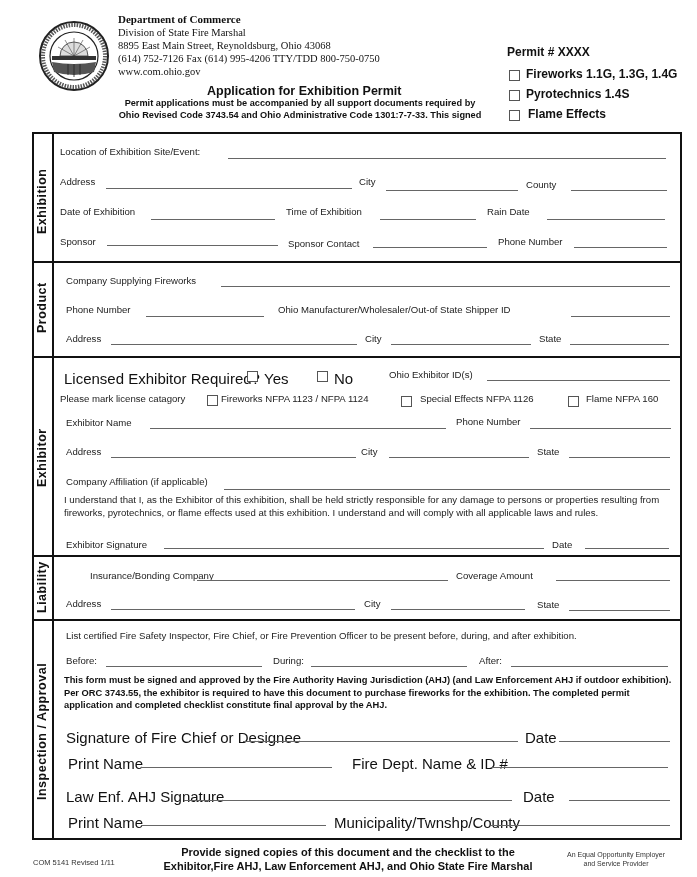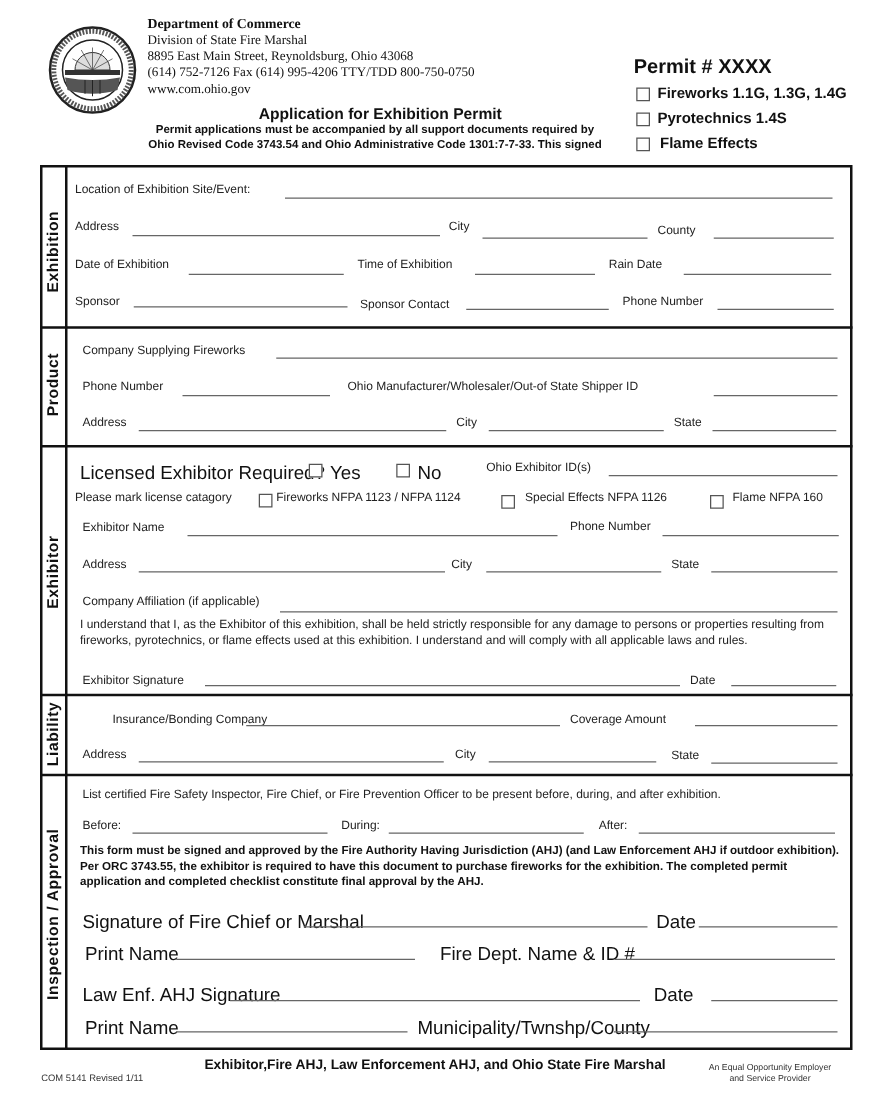--- a/index.html
+++ b/index.html
@@ -3,21 +3,21 @@
 <meta charset="utf-8">
 <style>
   html, body { margin:0; padding:0; background:#ffffff; }
   body { width:697px; height:877px; position:relative; overflow:hidden; color:#111; font-family:"Liberation Sans", sans-serif; }
   .abs { position:absolute; }
   .serif { font-family:"Liberation Serif", serif; }
   .hdr-line { font-size:10.5px; line-height:13px; white-space:nowrap; }
   .hdr-bold { font-weight:bold; font-size:11px; }
   .title { font-weight:bold; font-size:12.5px; white-space:nowrap; }
   .subnote { font-weight:bold; font-size:9.2px; line-height:11.5px; text-align:center; white-space:nowrap; }
-  .permit { font-weight:bold; font-size:16px; white-space:nowrap; }
+  .permit { font-weight:bold; font-size:12px; white-space:nowrap; }
   .cb { width:11px; height:11px; border:1px solid #555; background:#fff; box-sizing:border-box; }
   .cb-lbl { font-weight:bold; font-size:12px; white-space:nowrap; }
   .frame { left:32px; top:132px; width:650px; height:708px; border:2px solid #111; box-sizing:border-box; }
   .side-col { left:32px; top:132px; width:22px; height:708px; border-right:2px solid #111; box-sizing:border-box; }
   .hline { height:0; border-top:2px solid #111; }
   .side-lbl { font-weight:bold; font-size:12.5px; white-space:nowrap; transform-origin:0 0; transform:rotate(-90deg); letter-spacing:0.5px; }
   .lbl { font-size:9.6px; white-space:nowrap; color:#222; }
   .lbl-b { font-size:15px; font-weight:normal; white-space:nowrap; color:#111; }
   .ul { height:0; border-top:1px solid #666; }
   .para { font-size:9.6px; line-height:13px; color:#222; }
@@ -178,21 +178,21 @@
 
 <div class="abs lbl" style="left:66px;top:655px;">Before:</div>
 <div class="abs ul" style="left:106px;top:666px;width:156px;"></div>
 <div class="abs lbl" style="left:273px;top:655px;">During:</div>
 <div class="abs ul" style="left:311px;top:666px;width:156px;"></div>
 <div class="abs lbl" style="left:479px;top:655px;">After:</div>
 <div class="abs ul" style="left:511px;top:666px;width:157px;"></div>
 
 <div class="abs para-b" style="left:64px;top:674px;width:612px;">This form must be signed and approved  by the Fire Authority Having Jurisdiction (AHJ) (and Law Enforcement AHJ if outdoor exhibition).   Per ORC 3743.55, the exhibitor is required to have this document to purchase fireworks for the exhibition. The completed permit application and completed checklist constitute final approval by the AHJ.</div>
 
-<div class="abs lbl-b" style="left:66px;top:729px;">Signature of Fire Chief or Marshal</div>
+<div class="abs lbl-b" style="left:66px;top:729px;">Signature of Fire Chief or Designee</div>
 <div class="abs ul" style="left:243px;top:741px;width:275px;"></div>
 <div class="abs lbl-b" style="left:525px;top:729px;">Date</div>
 <div class="abs ul" style="left:559px;top:741px;width:111px;"></div>
 
 <div class="abs lbl-b" style="left:68px;top:755px;">Print Name</div>
 <div class="abs ul" style="left:141px;top:767px;width:191px;"></div>
 <div class="abs lbl-b" style="left:352px;top:755px;">Fire Dept. Name  &amp; ID #</div>
 <div class="abs ul" style="left:492px;top:767px;width:176px;"></div>
 
 <div class="abs lbl-b" style="left:66px;top:788px;">Law Enf. AHJ Signature</div>
@@ -200,18 +200,19 @@
 <div class="abs lbl-b" style="left:523px;top:788px;">Date</div>
 <div class="abs ul" style="left:569px;top:800px;width:101px;"></div>
 
 <div class="abs lbl-b" style="left:68px;top:814px;">Print Name</div>
 <div class="abs ul" style="left:141px;top:825px;width:185px;"></div>
 <div class="abs lbl-b" style="left:334px;top:814px;">Municipality/Twnshp/County</div>
 <div class="abs ul" style="left:491px;top:825px;width:179px;"></div>
 
 <div class="abs foot-l" style="left:33px;top:858px;">COM 5141 Revised 1/11</div>
 <div class="abs foot-c" style="left:162px;top:845px;width:372px;">
+  <div>Provide signed copies of this document and the checklist to the</div>
   <div>Exhibitor,Fire AHJ, Law Enforcement AHJ, and Ohio State Fire Marshal</div>
 </div>
 <div class="abs foot-r" style="left:550px;top:850px;width:132px;">
   <div>An Equal Opportunity Employer</div>
   <div>and Service Provider</div>
 </div>
 
 </body></html>

